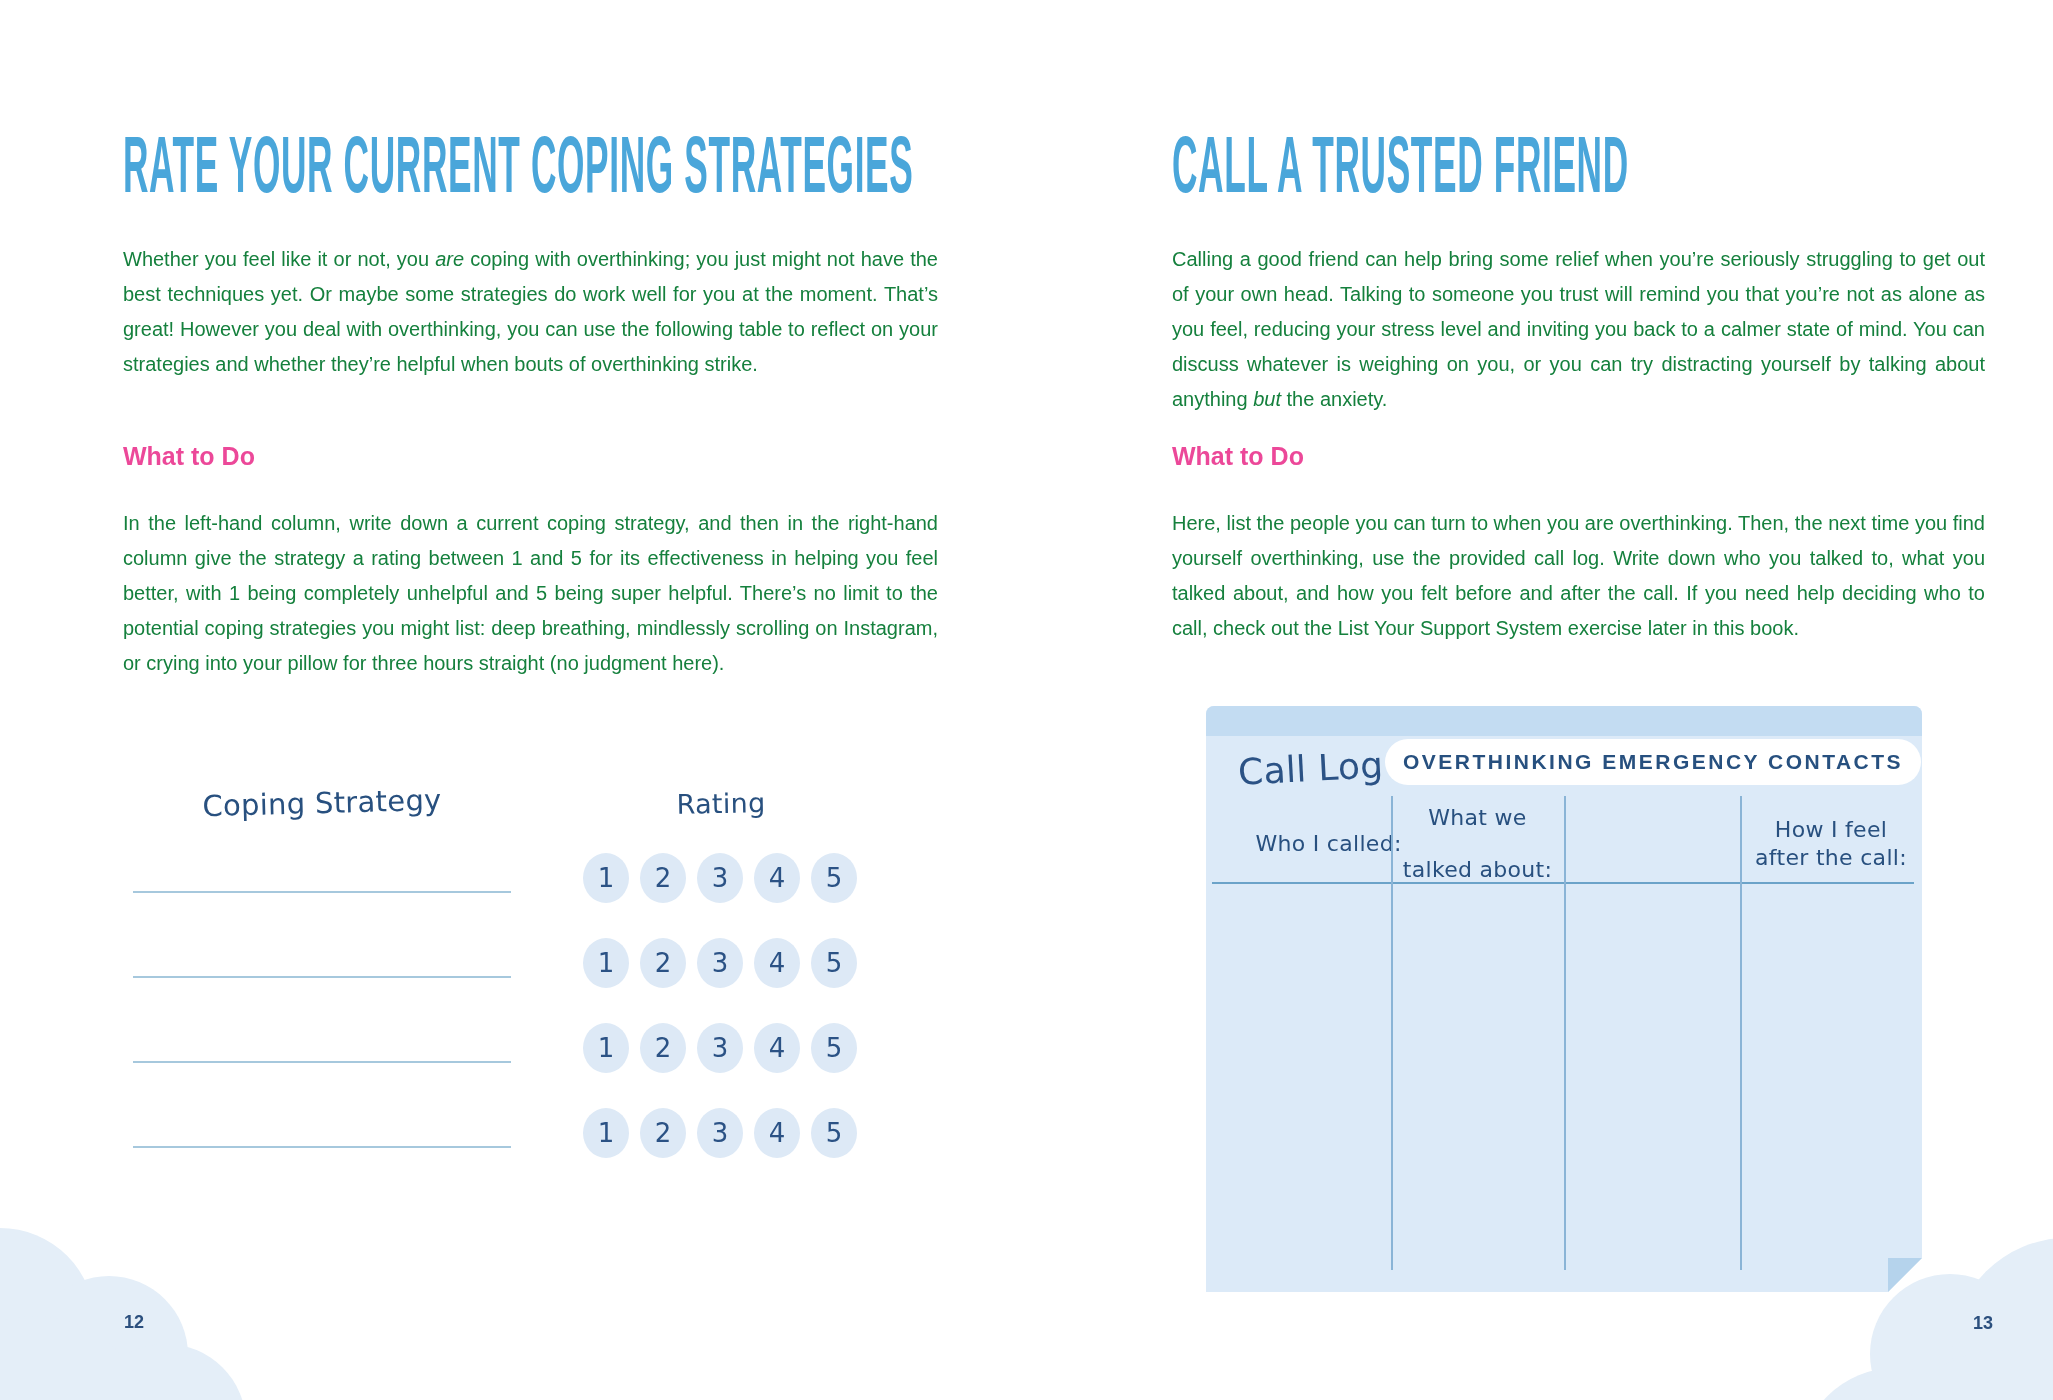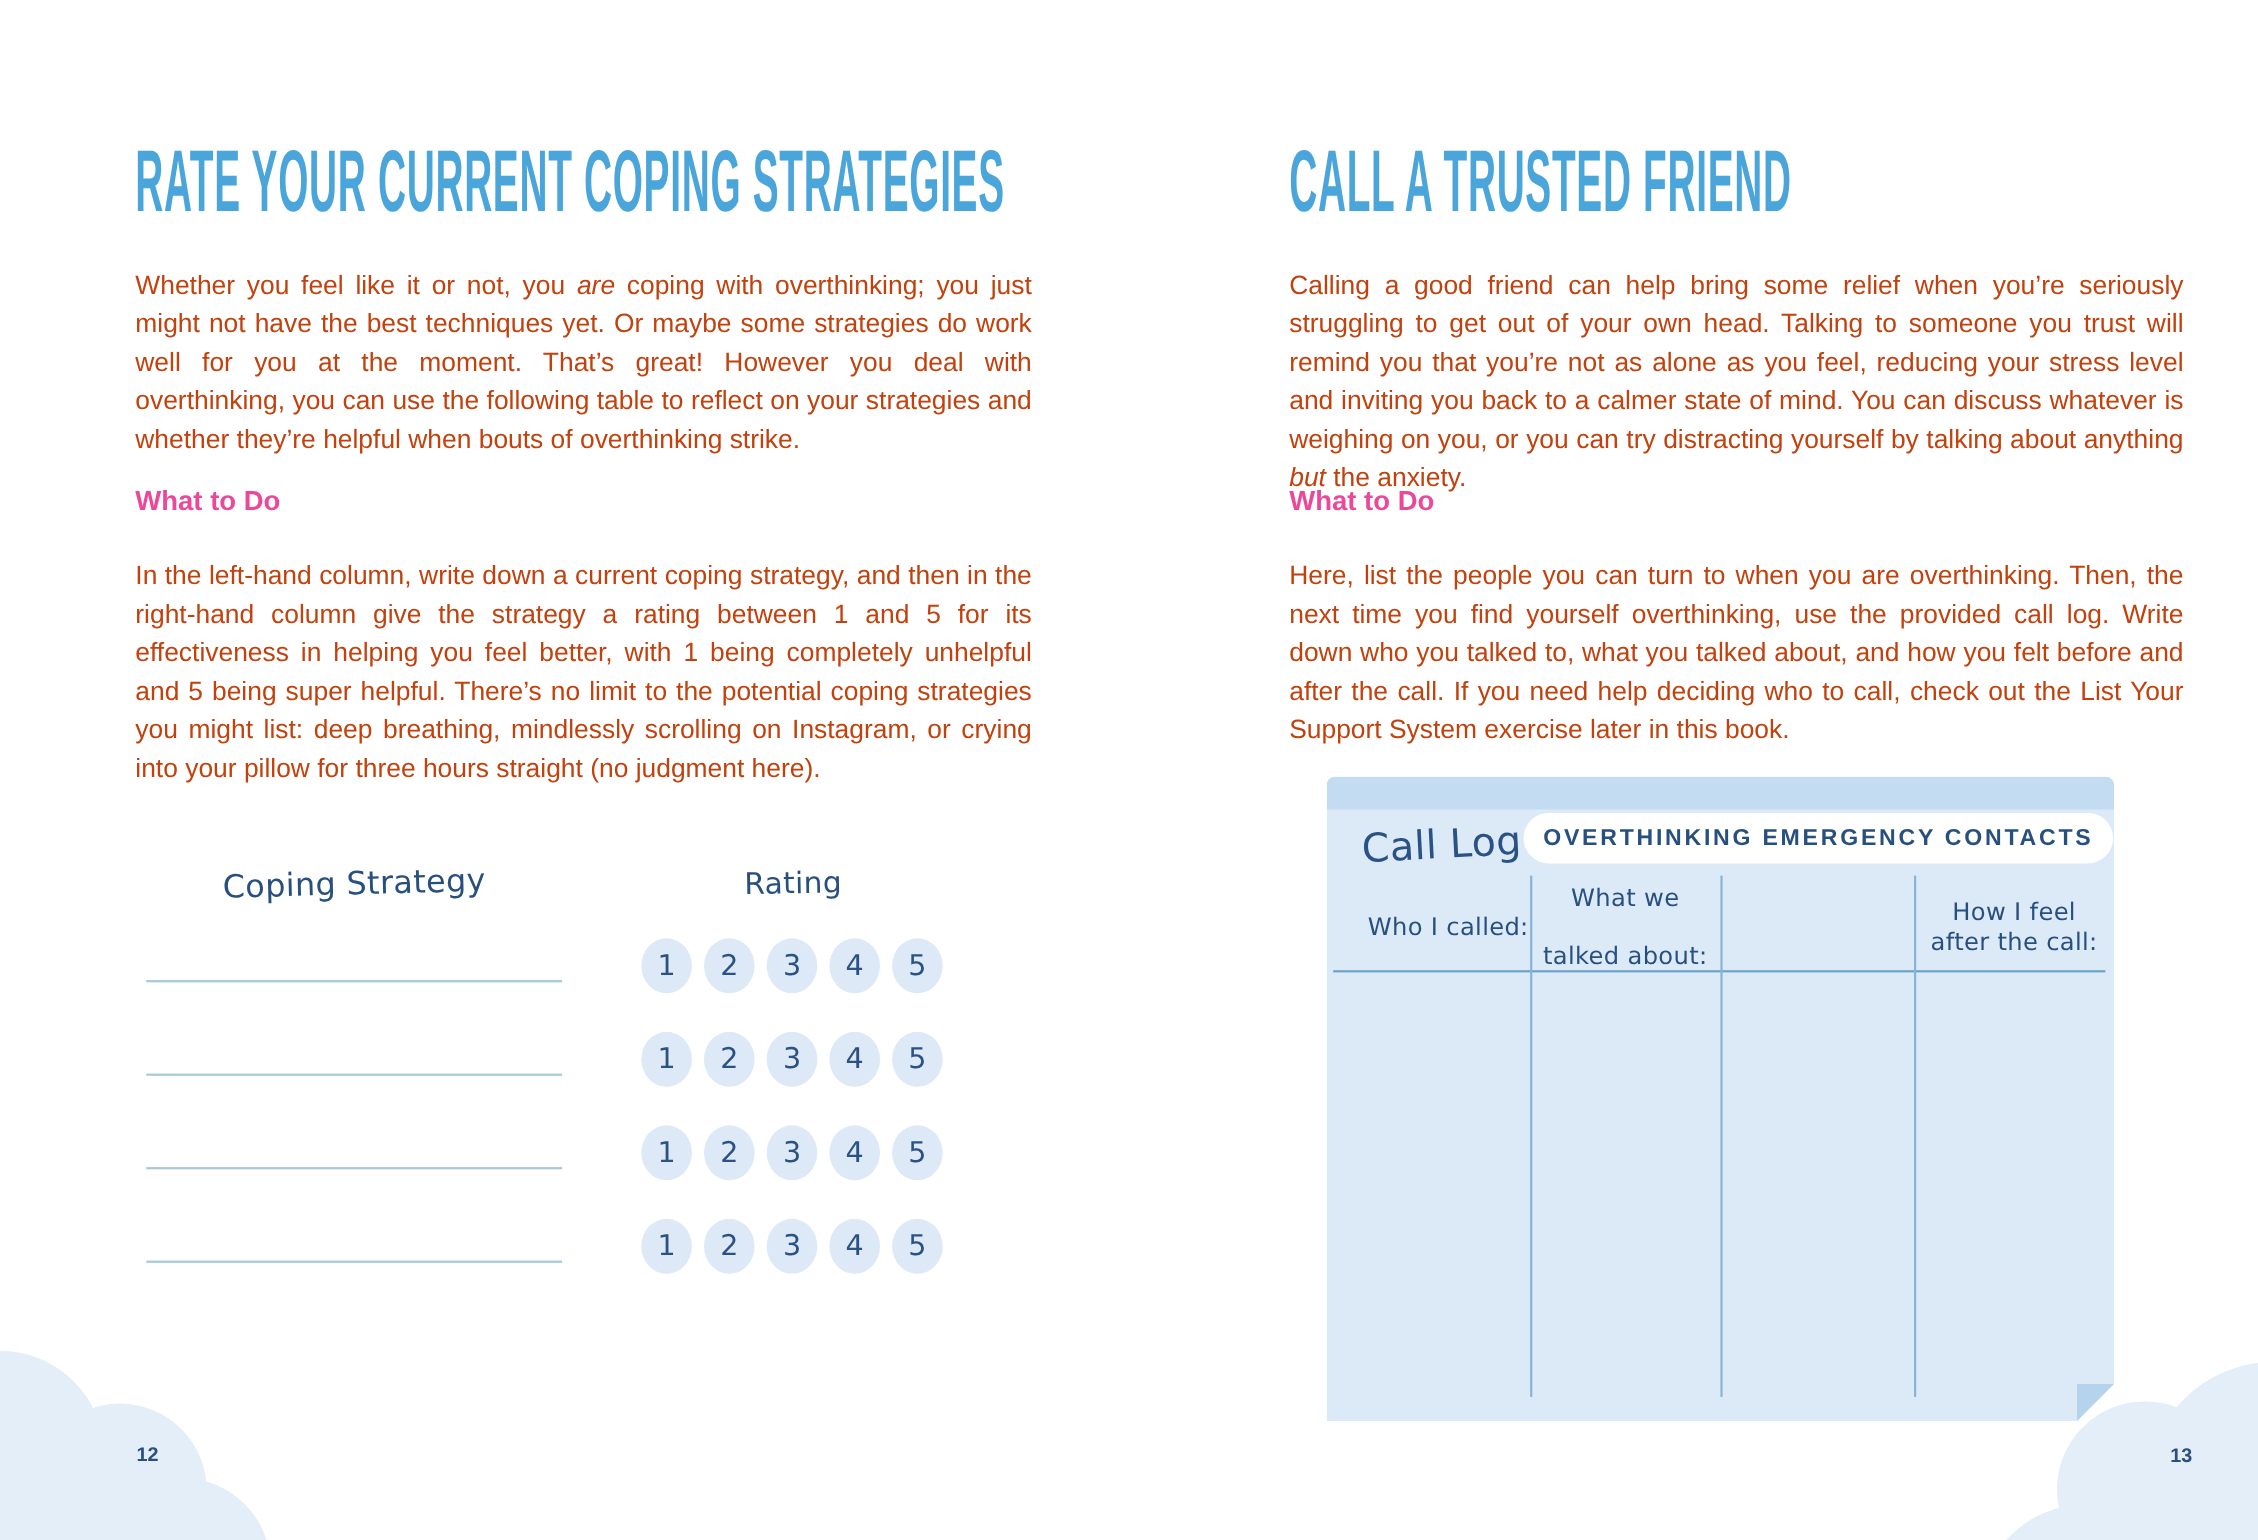--- a/index.html
+++ b/index.html
@@ -16,22 +16,22 @@
 
   .page-title {
     position:absolute; top:118px; left:0; margin:0;
     font-size:56px; font-weight:700; color:#4aa6da;
     letter-spacing:1px; white-space:nowrap;
     transform:scale(0.63,1.42); transform-origin:left top;
   }
 
   .body-text {
     position:absolute; left:0; width:100%; margin:0;
-    font-size:24px; line-height:35px; text-align:justify;
-    color:#c2410c;
+    font-size:20px; line-height:35px; text-align:justify;
+    color:#15803d;
   }
   .body-text em { font-style:italic; }
   .intro { top:242px; }
   .instructions { top:506px; }
 
   .section-heading {
     position:absolute; top:442px; left:0; margin:0;
     font-size:25px; font-weight:700; color:#ec4899;
   }
 
@@ -77,21 +77,21 @@
     display:flex; align-items:center; justify-content:center;
   }
   .pill span {
     font-size:21px; font-weight:700; letter-spacing:2.5px; color:#27507f;
   }
   .ch {
     position:absolute; top:100px; height:76px;
     display:flex; flex-direction:column; align-items:center; justify-content:center;
     color:#28507f; font-size:22px; line-height:28px; text-align:center;
   }
-  .c0 { left:4px;     width:185px;padding-left:28px; }
+  .c0 { left:16px;     width:185px;padding-left:28px; }
   .c1 { left:185px; width:173px;gap:24px; }
   .c2 { left:358px; width:176px; }
   .c3 { left:534px; width:182px; }
   .head-rule {
     position:absolute; top:176px; left:6px; right:8px; height:0;
     border-top:2px solid #6ba3c9;
   }
   .vline { position:absolute; top:90px; bottom:22px; width:2px; background:#8ab4d6; }
   .v1 { left:185px; } .v2 { left:358px; } .v3 { left:534px; }
   .fold {

